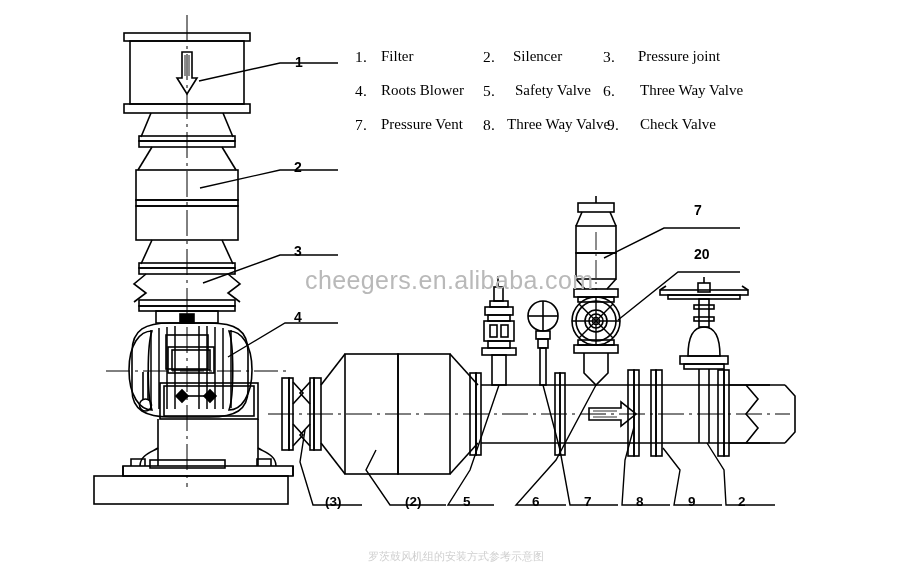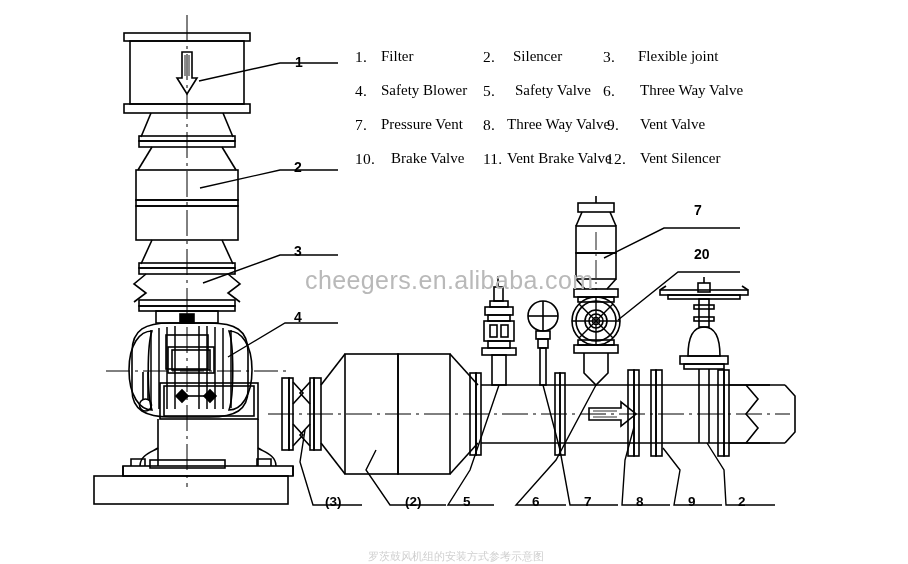--- a/index.html
+++ b/index.html
@@ -363,49 +363,41 @@
   </svg>
 
   <div id="legend">
 
     <div class="legend-row" style="top:0px">
       <span class="legend-cell legend-num" style="left:0px">1.</span>
       <span class="legend-cell legend-label" style="left:26px">Filter</span>
       <span class="legend-cell legend-num" style="left:128px">2.</span>
       <span class="legend-cell legend-label" style="left:158px">Silencer</span>
       <span class="legend-cell legend-num" style="left:248px">3.</span>
-      <span class="legend-cell legend-label" style="left:283px">Flexible joint</span>
+      <span class="legend-cell legend-label" style="left:283px">Pressure joint</span>
     </div>
 
     <div class="legend-row" style="top:34px">
       <span class="legend-cell legend-num" style="left:0px">4.</span>
-      <span class="legend-cell legend-label" style="left:26px">Safety Blower</span>
+      <span class="legend-cell legend-label" style="left:26px">Roots Blower</span>
       <span class="legend-cell legend-num" style="left:128px">5.</span>
       <span class="legend-cell legend-label" style="left:160px">Safety Valve</span>
       <span class="legend-cell legend-num" style="left:248px">6.</span>
       <span class="legend-cell legend-label" style="left:285px">Three Way Valve</span>
     </div>
 
     <div class="legend-row" style="top:68px">
       <span class="legend-cell legend-num" style="left:0px">7.</span>
       <span class="legend-cell legend-label" style="left:26px">Pressure Vent</span>
       <span class="legend-cell legend-num" style="left:128px">8.</span>
       <span class="legend-cell legend-label" style="left:152px">Three Way Valve</span>
       <span class="legend-cell legend-num" style="left:252px">9.</span>
-      <span class="legend-cell legend-label" style="left:285px">Vent Valve</span>
+      <span class="legend-cell legend-label" style="left:285px">Check Valve</span>
     </div>
 
-    <div class="legend-row" style="top:102px">
-      <span class="legend-cell legend-num" style="left:0px">10.</span>
-      <span class="legend-cell legend-label" style="left:36px">Brake Valve</span>
-      <span class="legend-cell legend-num" style="left:128px">11.</span>
-      <span class="legend-cell legend-label" style="left:152px">Vent Brake Valve</span>
-      <span class="legend-cell legend-num" style="left:251px">12.</span>
-      <span class="legend-cell legend-label" style="left:285px">Vent Silencer</span>
-    </div>
 
   </div>
 
   <span class="callout" style="left:295px;top:54px">1</span>
   <span class="callout" style="left:294px;top:159px">2</span>
   <span class="callout" style="left:294px;top:243px">3</span>
   <span class="callout" style="left:294px;top:309px">4</span>
   <span class="callout" style="left:694px;top:246px">20</span>
   <span class="callout" style="left:694px;top:202px">7</span>
 

